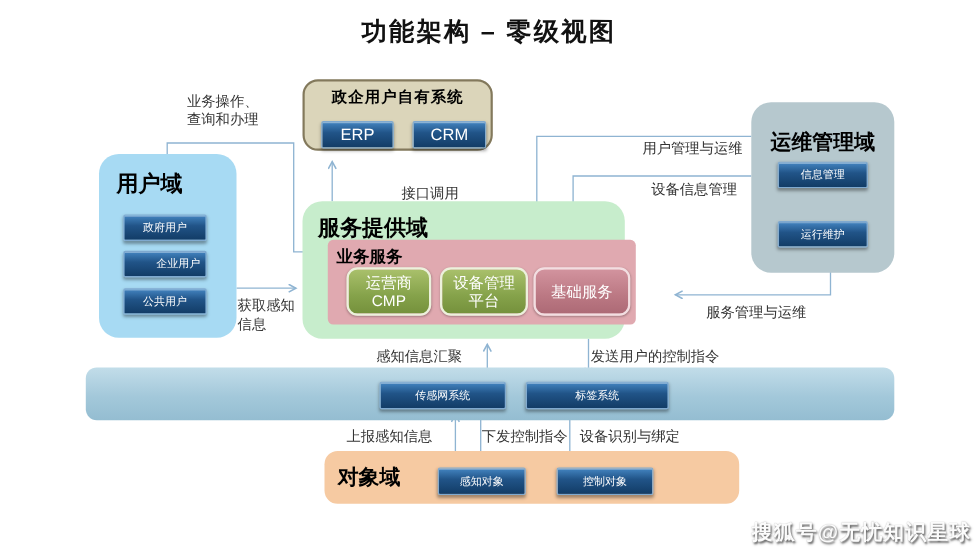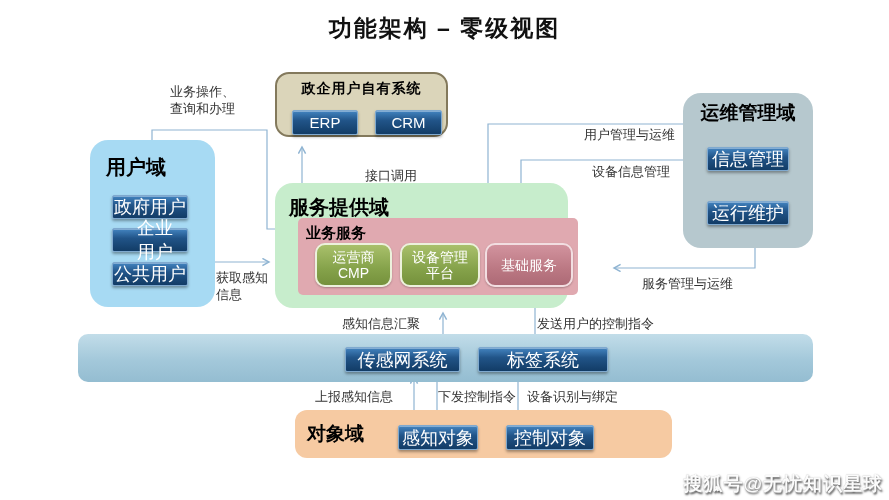--- a/index.html
+++ b/index.html
@@ -4,40 +4,40 @@
 <style>
   html,body{margin:0;padding:0;background:#fff;}
   .canvas{position:relative;width:889px;height:500px;background:#ffffff;overflow:hidden;
           font-family:"Liberation Sans","DejaVu Sans",sans-serif;color:#1a1a1a;}
   .title{position:absolute;top:13px;left:0;width:100%;text-align:center;
          font-size:23px;font-weight:bold;letter-spacing:2px;color:#111;}
   .wires{position:absolute;left:0;top:0;width:889px;height:500px;pointer-events:none;}
   .domain{position:absolute;box-sizing:border-box;}
   .dlabel{font-weight:bold;color:#000;}
   .navy{position:absolute;display:flex;align-items:center;justify-content:center;
-        color:#fff;font-size:18px;border-radius:2px;box-sizing:border-box;
+        color:#fff;font-size:10px;border-radius:2px;box-sizing:border-box;
         background:linear-gradient(180deg,#4384c0 0%,#215488 42%,#123c66 100%);
         border:1px solid #7fa9cf;
         box-shadow:0 2px 3px rgba(0,0,0,.35), inset 0 1px 0 rgba(255,255,255,.35);}
   .d-user{left:90px;top:140px;width:125px;height:167px;background:#a7daf3;border-radius:18px;}
   .d-user .dlabel{margin:14px 0 0 16px;font-size:20px;}
   .d-own{left:275px;top:72px;width:173px;height:65px;background:#dbd5ba;
          border:2px solid #83795c;border-radius:14px;}
   .d-own .dlabel{text-align:center;margin-top:6px;font-size:14px;letter-spacing:1px;}
   .d-service{left:275px;top:183px;width:293px;height:125px;background:#c7edcc;border-radius:18px;}
   .d-service .dlabel{margin:11px 0 0 14px;font-size:20px;}
   .biz{position:absolute;left:23px;top:35px;width:280px;height:77px;background:#e0a9b0;border-radius:5px;}
   .biz .dlabel{margin:6px 0 0 8px;font-size:15px;}
   .gbtn{position:absolute;display:flex;align-items:center;justify-content:center;text-align:center;
         color:#fff;font-size:14px;line-height:1.15;white-space:pre-line;border-radius:10px;box-sizing:border-box;
         background:linear-gradient(180deg,#a9c06b 0%,#85a24a 60%,#75913c 100%);
         border:2px solid #ecf1dc;box-shadow:0 1px 2px rgba(0,0,0,.25);}
   .gbtn.rose{background:linear-gradient(180deg,#d2939e 0%,#bb7883 60%,#ad6a76 100%);border-color:#f2dee1;}
   .d-ops{left:683px;top:93px;width:130px;height:155px;background:#b6c8ce;border-radius:18px;}
-  .d-ops .dlabel{text-align:center;margin-top:7px;font-size:19px;}
+  .d-ops .dlabel{text-align:center;margin-top:23px;font-size:19px;}
   .d-perc{left:78px;top:334px;width:735px;height:48px;border-radius:10px;
           background:linear-gradient(180deg,#c2dde9 0%,#a3c8da 55%,#94bdd1 100%);}
   .d-perc .dlabel{margin:12px 0 0 18px;font-size:19px;}
   .d-obj{left:295px;top:410px;width:377px;height:48px;background:#f6caa2;border-radius:12px;}
   .d-obj .dlabel{margin:11px 0 0 12px;font-size:19px;}
   .elabel{position:absolute;font-size:13px;color:#333;white-space:pre-line;line-height:1.3;}
   .watermark{position:absolute;right:6px;bottom:3px;font-size:19px;font-weight:bold;letter-spacing:1px;
              color:#fbfbfb;text-shadow:1px 2px 2px rgba(85,85,85,.95),0 0 1px #bbb;}
 </style>
 </head>

